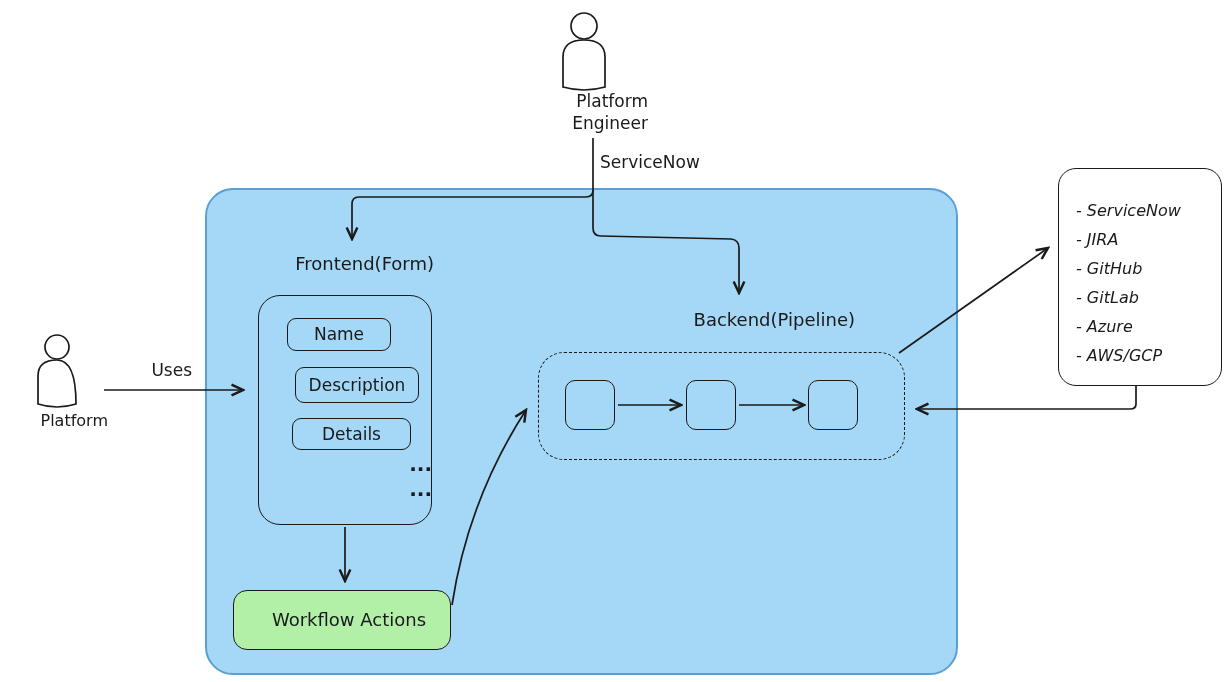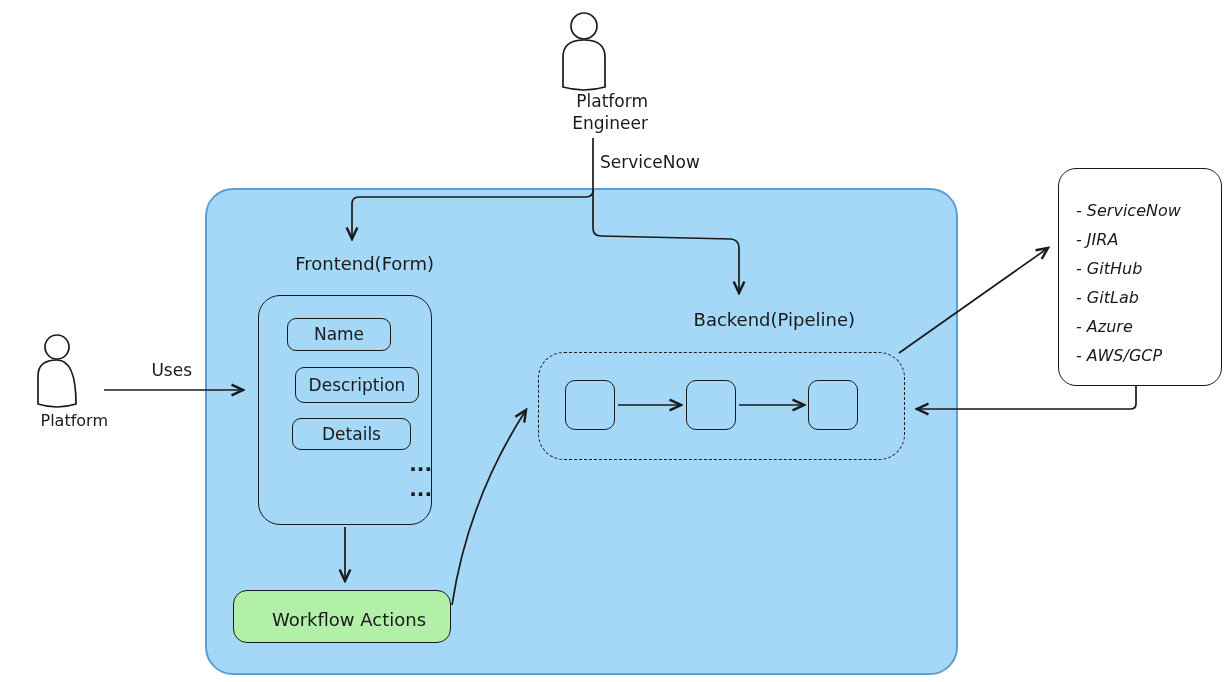--- a/index.html
+++ b/index.html
@@ -48,21 +48,21 @@
   <div class="abs panel" style="left:205px; top:188px; width:753px; height:487px;"></div>
 
   <div class="abs label" style="left:258px; top:253px; width:176px; font-size:18px;">Frontend(Form)</div>
   <div class="abs outline" style="left:258px; top:295px; width:174px; height:230px;"></div>
   <div class="abs fieldbox" style="left:287px; top:318px; width:104px; height:33px; line-height:31px;">Name</div>
   <div class="abs fieldbox" style="left:295px; top:367px; width:124px; height:36px; line-height:34px;text-align:center;">Description</div>
   <div class="abs fieldbox" style="left:292px; top:418px; width:119px; height:32px; line-height:31px;">Details</div>
   <div class="abs label" style="left:258px; top:452px; width:174px; font-size:20px; font-weight:bold;">...</div>
   <div class="abs label" style="left:258px; top:477px; width:174px; font-size:20px; font-weight:bold;">...</div>
 
-  <div class="abs greenbox" style="left:233px; top:590px; width:218px; height:53px; line-height:58px;padding-left:14px;">Workflow Actions</div>
+  <div class="abs greenbox" style="left:233px; top:590px; width:218px; height:60px; line-height:58px;padding-left:14px;">Workflow Actions</div>
 
   <div class="abs label" style="left:620px; top:309px; width:235px; font-size:18px;">Backend(Pipeline)</div>
   <div class="abs dashedbox" style="left:538px; top:352px; width:367px; height:108px;"></div>
   <div class="abs sq" style="left:565px; top:380px;"></div>
   <div class="abs sq" style="left:686px; top:380px;"></div>
   <div class="abs sq" style="left:808px; top:380px;"></div>
 
   <div class="abs whitebox" style="left:1058px; top:168px; width:164px; height:218px;"></div>
   <div class="abs" style="left:1076px; top:196px;font-style:italic;">
     <div class="int-item">- ServiceNow</div>

